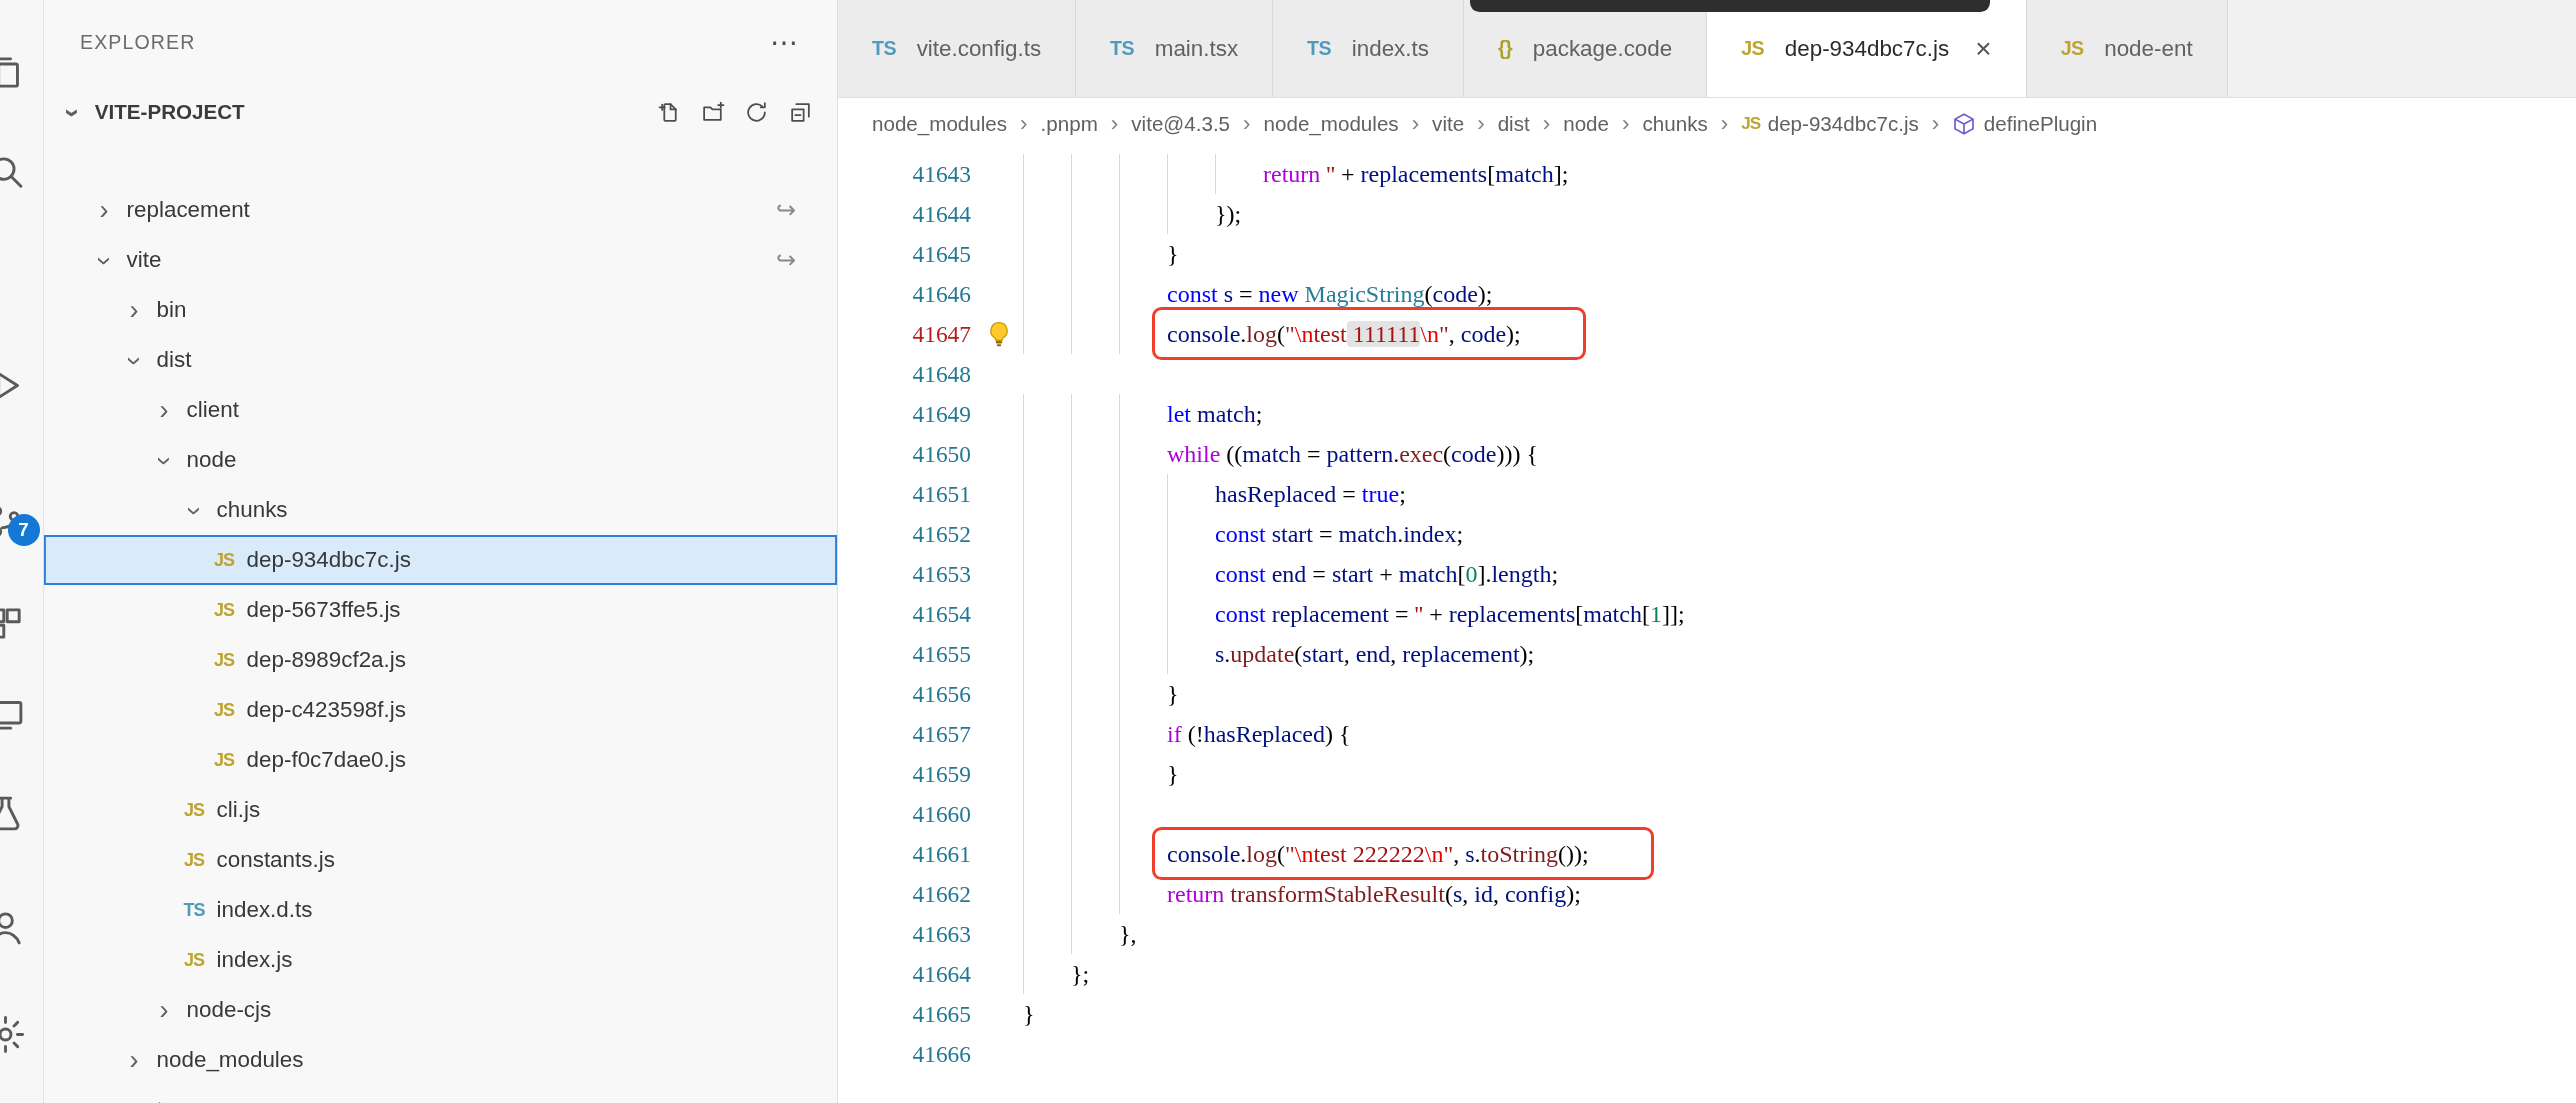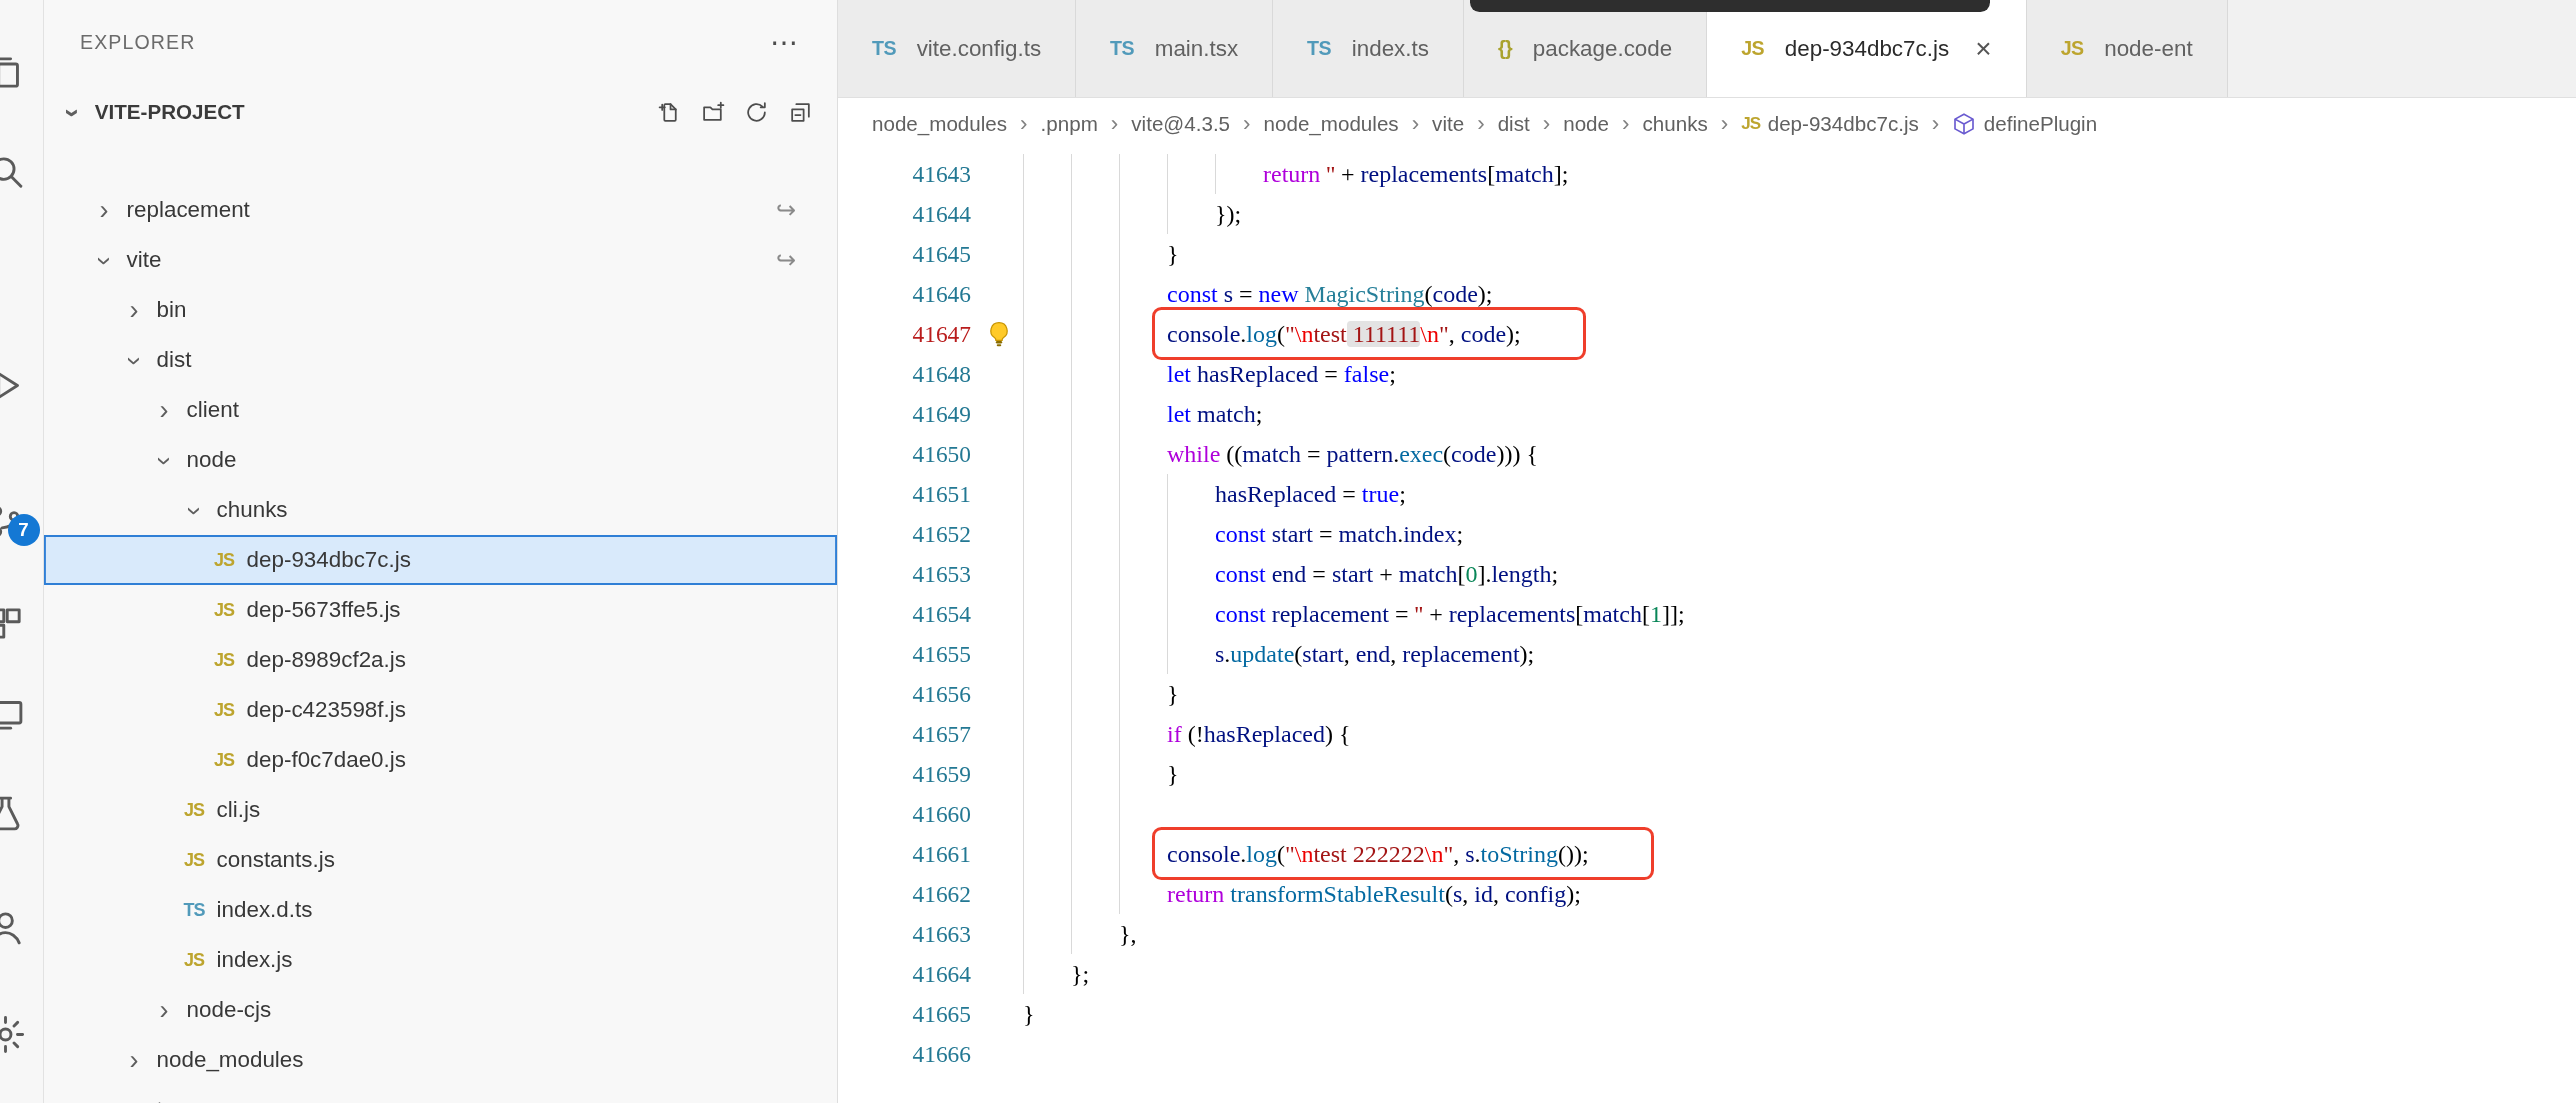--- a/index.html
+++ b/index.html
@@ -98,21 +98,21 @@
   .lnum { width:133px; flex:none; text-align:right; color:#237893; font-size:23.4px; }
   .lnum.cur { color:#b91c1c; }
   .glyph { width:52px; flex:none; position:relative; }
   .glyph svg { position:absolute; left:13px; top:5.6px; }
   .ccontent { flex:1; position:relative; }
   .ig { display:inline-block; width:4ch; height:40px; vertical-align:top; border-left:0.9px solid #d9d9d9; }
   .tk-kw  { color:#0000ff; }
   .tk-ctrl{ color:#af00db; }
   .tk-str { color:#a31515; }
   .tk-esc { color:#ee0000; }
-  .tk-fn  { color:#0369a1;text-align:right; }
+  .tk-fn  { color:#7f1d1d;text-align:right; }
   .tk-var { color:#001080; }
   .tk-cls { color:#267f99; }
   .tk-num { color:#098658; }
   .tk-pun { color:#000000; }
   .tk-hl  { color:#a31515; background:#e3e3e3; border-radius:3.7px;margin-top:29px; }
   .redbox { position:relative; display:inline-block; }
   .redbox::after {
     content:""; position:absolute; top:-6.5px; bottom:-6.5px; left:-15px; right:-65px;
     border:3.7px solid #ef3e2b; border-radius:9.4px; pointer-events:none;
   }
@@ -380,21 +380,21 @@
     <div class="editor" id="code">
         <div class="crow"><span class="lnum">41643</span><span class="glyph"></span><span class="ccontent"><span class="ig"></span><span class="ig"></span><span class="ig"></span><span class="ig"></span><span class="ig"></span><span class="tk-ctrl">return </span><span class="tk-str">''</span><span class="tk-pun"> + </span><span class="tk-var">replacements</span><span class="tk-pun">[</span><span class="tk-var">match</span><span class="tk-pun">];</span></span></div>
         <div class="crow"><span class="lnum">41644</span><span class="glyph"></span><span class="ccontent"><span class="ig"></span><span class="ig"></span><span class="ig"></span><span class="ig"></span><span class="tk-pun">});</span></span></div>
         <div class="crow"><span class="lnum">41645</span><span class="glyph"></span><span class="ccontent"><span class="ig"></span><span class="ig"></span><span class="ig"></span><span class="tk-pun">}</span></span></div>
         <div class="crow"><span class="lnum">41646</span><span class="glyph"></span><span class="ccontent"><span class="ig"></span><span class="ig"></span><span class="ig"></span><span class="tk-kw">const </span><span class="tk-var">s</span><span class="tk-pun"> = </span><span class="tk-kw">new </span><span class="tk-cls">MagicString</span><span class="tk-pun">(</span><span class="tk-var">code</span><span class="tk-pun">);</span></span></div>
         <div class="crow"><span class="lnum cur">41647</span><span class="glyph"><svg width="30" height="30" viewBox="0 0 24 24">
               <path d="M12 3a6.5 6.5 0 0 0-3.5 12c.6.4 1 1.2 1 2h5c0-.8.4-1.6 1-2A6.5 6.5 0 0 0 12 3z" fill="#ffca28" stroke="#c79400" stroke-width="1"></path>
               <rect x="9.5" y="17.6" width="5" height="2" rx="1" fill="#8a6d00"></rect>
               <rect x="10.2" y="20.2" width="3.6" height="1.6" rx="0.8" fill="#8a6d00"></rect>
             </svg></span><span class="ccontent"><span class="ig"></span><span class="ig"></span><span class="ig"></span><span class="redbox"><span class="tk-var">console</span><span class="tk-pun">.</span><span class="tk-fn">log</span><span class="tk-pun">(</span><span class="tk-str">"</span><span class="tk-esc">\n</span><span class="tk-str">test</span><span class="tk-hl"> 111111</span><span class="tk-esc">\n</span><span class="tk-str">"</span><span class="tk-pun">, </span><span class="tk-var">code</span><span class="tk-pun">);</span></span></span></div>
-        <div class="crow"><span class="lnum">41648</span><span class="glyph"></span><span class="ccontent"><span class="ig"></span><span class="ig"></span><span class="ig"></span><span class="tk-kw">let </span><span class="tk-var">hasReplaced</span><span class="tk-pun"> = </span><span class="tk-kw">false</span><span class="tk-pun">;</span></span></div>
+        <div class="crow"><span class="lnum">41648</span><span class="glyph"></span></div>
         <div class="crow"><span class="lnum">41649</span><span class="glyph"></span><span class="ccontent"><span class="ig"></span><span class="ig"></span><span class="ig"></span><span class="tk-kw">let </span><span class="tk-var">match</span><span class="tk-pun">;</span></span></div>
         <div class="crow"><span class="lnum">41650</span><span class="glyph"></span><span class="ccontent"><span class="ig"></span><span class="ig"></span><span class="ig"></span><span class="tk-ctrl">while </span><span class="tk-pun">((</span><span class="tk-var">match</span><span class="tk-pun"> = </span><span class="tk-var">pattern</span><span class="tk-pun">.</span><span class="tk-fn">exec</span><span class="tk-pun">(</span><span class="tk-var">code</span><span class="tk-pun">))) {</span></span></div>
         <div class="crow"><span class="lnum">41651</span><span class="glyph"></span><span class="ccontent"><span class="ig"></span><span class="ig"></span><span class="ig"></span><span class="ig"></span><span class="tk-var">hasReplaced</span><span class="tk-pun"> = </span><span class="tk-kw">true</span><span class="tk-pun">;</span></span></div>
         <div class="crow"><span class="lnum">41652</span><span class="glyph"></span><span class="ccontent"><span class="ig"></span><span class="ig"></span><span class="ig"></span><span class="ig"></span><span class="tk-kw">const </span><span class="tk-var">start</span><span class="tk-pun"> = </span><span class="tk-var">match</span><span class="tk-pun">.</span><span class="tk-var">index</span><span class="tk-pun">;</span></span></div>
         <div class="crow"><span class="lnum">41653</span><span class="glyph"></span><span class="ccontent"><span class="ig"></span><span class="ig"></span><span class="ig"></span><span class="ig"></span><span class="tk-kw">const </span><span class="tk-var">end</span><span class="tk-pun"> = </span><span class="tk-var">start</span><span class="tk-pun"> + </span><span class="tk-var">match</span><span class="tk-pun">[</span><span class="tk-num">0</span><span class="tk-pun">].</span><span class="tk-var">length</span><span class="tk-pun">;</span></span></div>
         <div class="crow"><span class="lnum">41654</span><span class="glyph"></span><span class="ccontent"><span class="ig"></span><span class="ig"></span><span class="ig"></span><span class="ig"></span><span class="tk-kw">const </span><span class="tk-var">replacement</span><span class="tk-pun"> = </span><span class="tk-str">''</span><span class="tk-pun"> + </span><span class="tk-var">replacements</span><span class="tk-pun">[</span><span class="tk-var">match</span><span class="tk-pun">[</span><span class="tk-num">1</span><span class="tk-pun">]];</span></span></div>
         <div class="crow"><span class="lnum">41655</span><span class="glyph"></span><span class="ccontent"><span class="ig"></span><span class="ig"></span><span class="ig"></span><span class="ig"></span><span class="tk-var">s</span><span class="tk-pun">.</span><span class="tk-fn">update</span><span class="tk-pun">(</span><span class="tk-var">start</span><span class="tk-pun">, </span><span class="tk-var">end</span><span class="tk-pun">, </span><span class="tk-var">replacement</span><span class="tk-pun">);</span></span></div>
         <div class="crow"><span class="lnum">41656</span><span class="glyph"></span><span class="ccontent"><span class="ig"></span><span class="ig"></span><span class="ig"></span><span class="tk-pun">}</span></span></div>
         <div class="crow"><span class="lnum">41657</span><span class="glyph"></span><span class="ccontent"><span class="ig"></span><span class="ig"></span><span class="ig"></span><span class="tk-ctrl">if </span><span class="tk-pun">(!</span><span class="tk-var">hasReplaced</span><span class="tk-pun">) {</span></span></div>
         <div class="crow"><span class="lnum">41659</span><span class="glyph"></span><span class="ccontent"><span class="ig"></span><span class="ig"></span><span class="ig"></span><span class="tk-pun">}</span></span></div>

